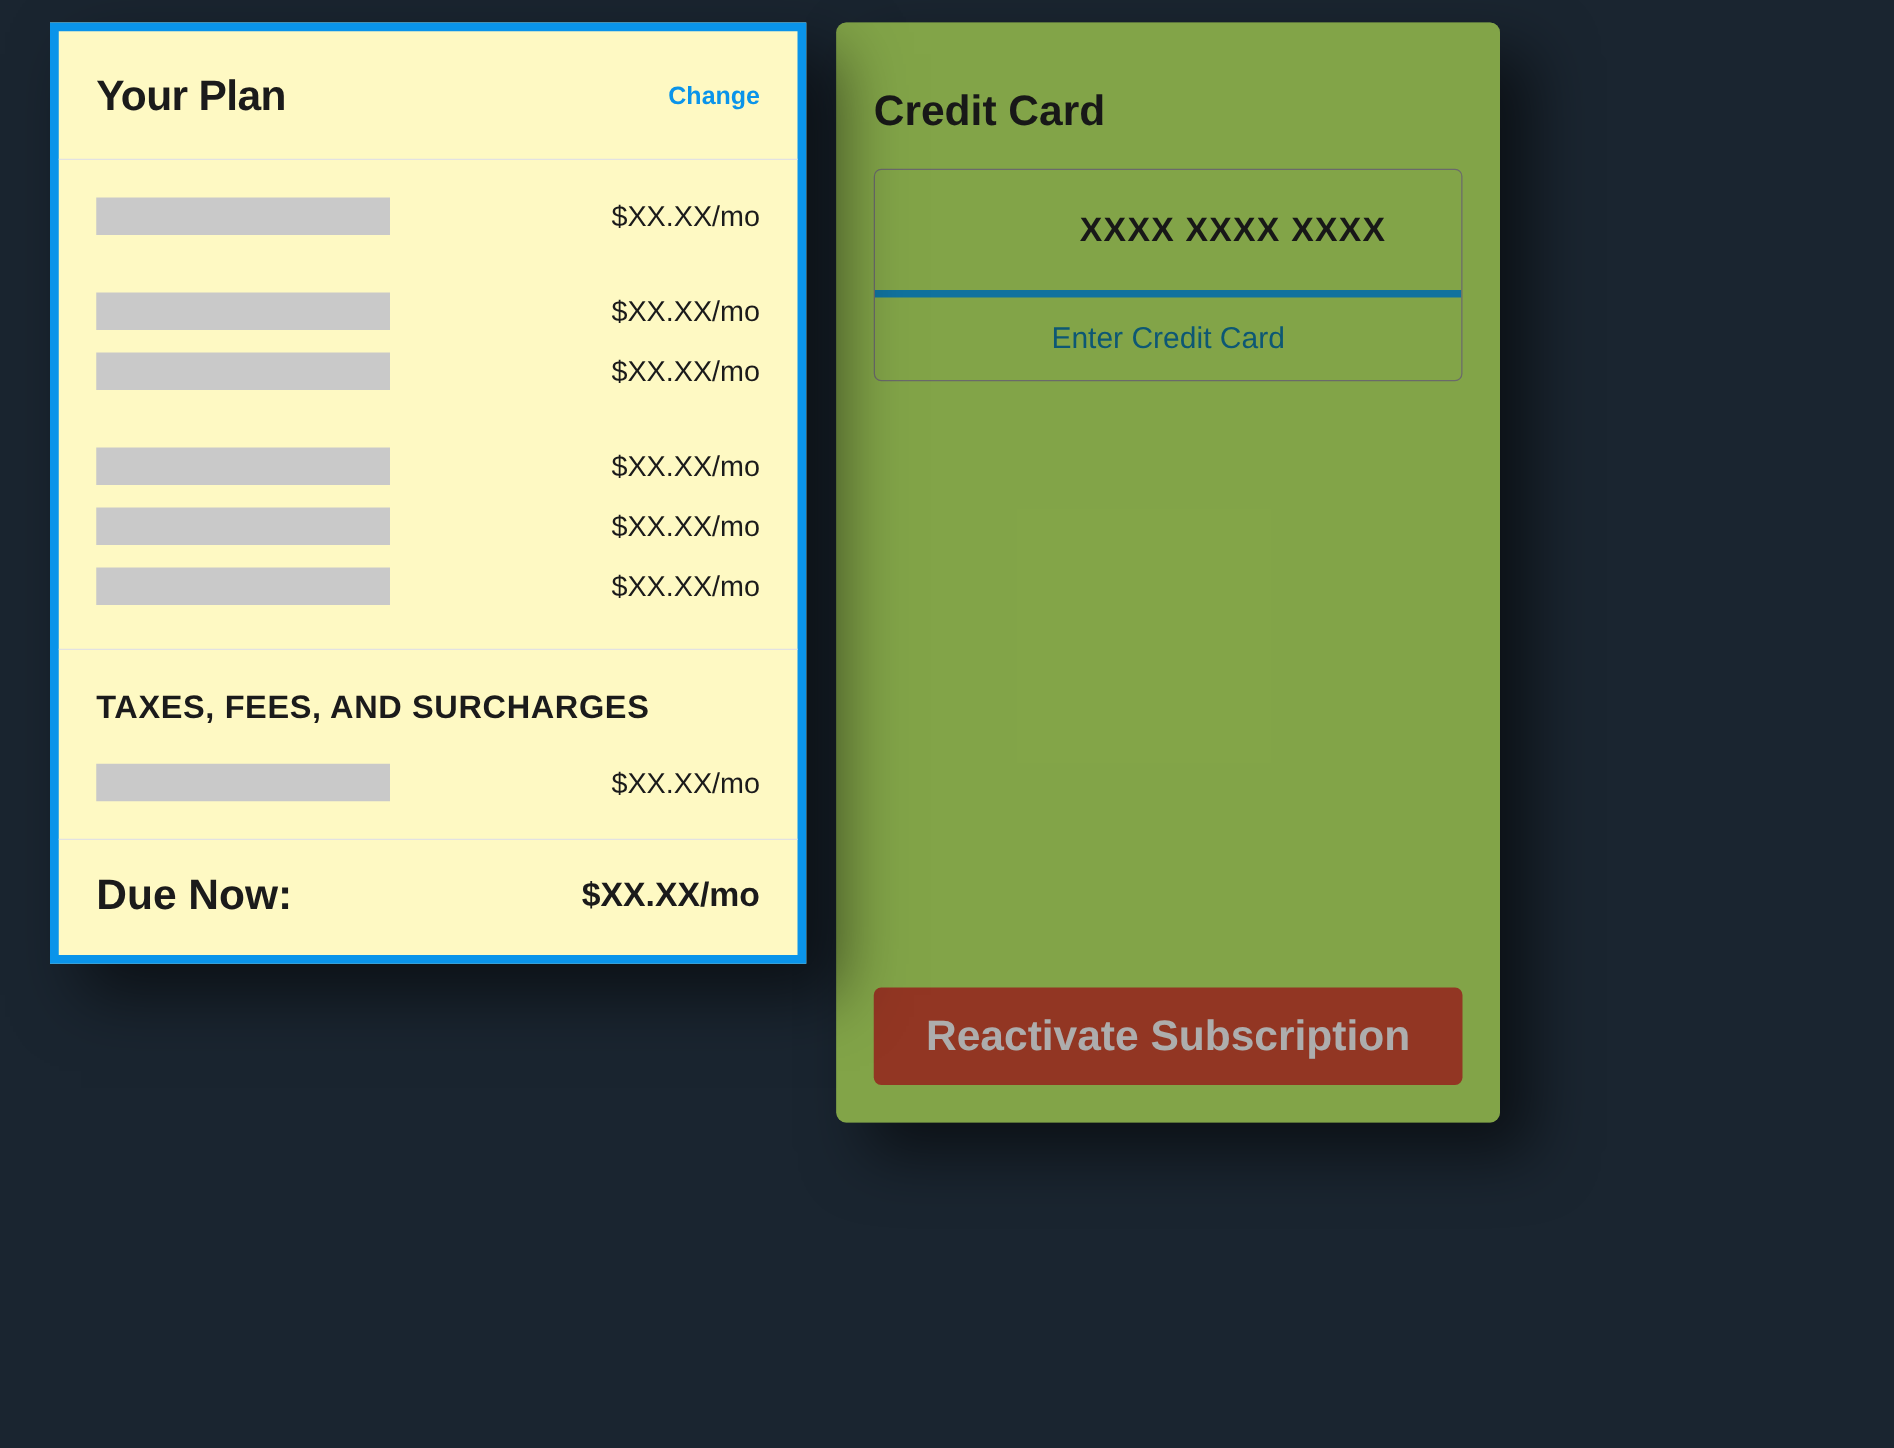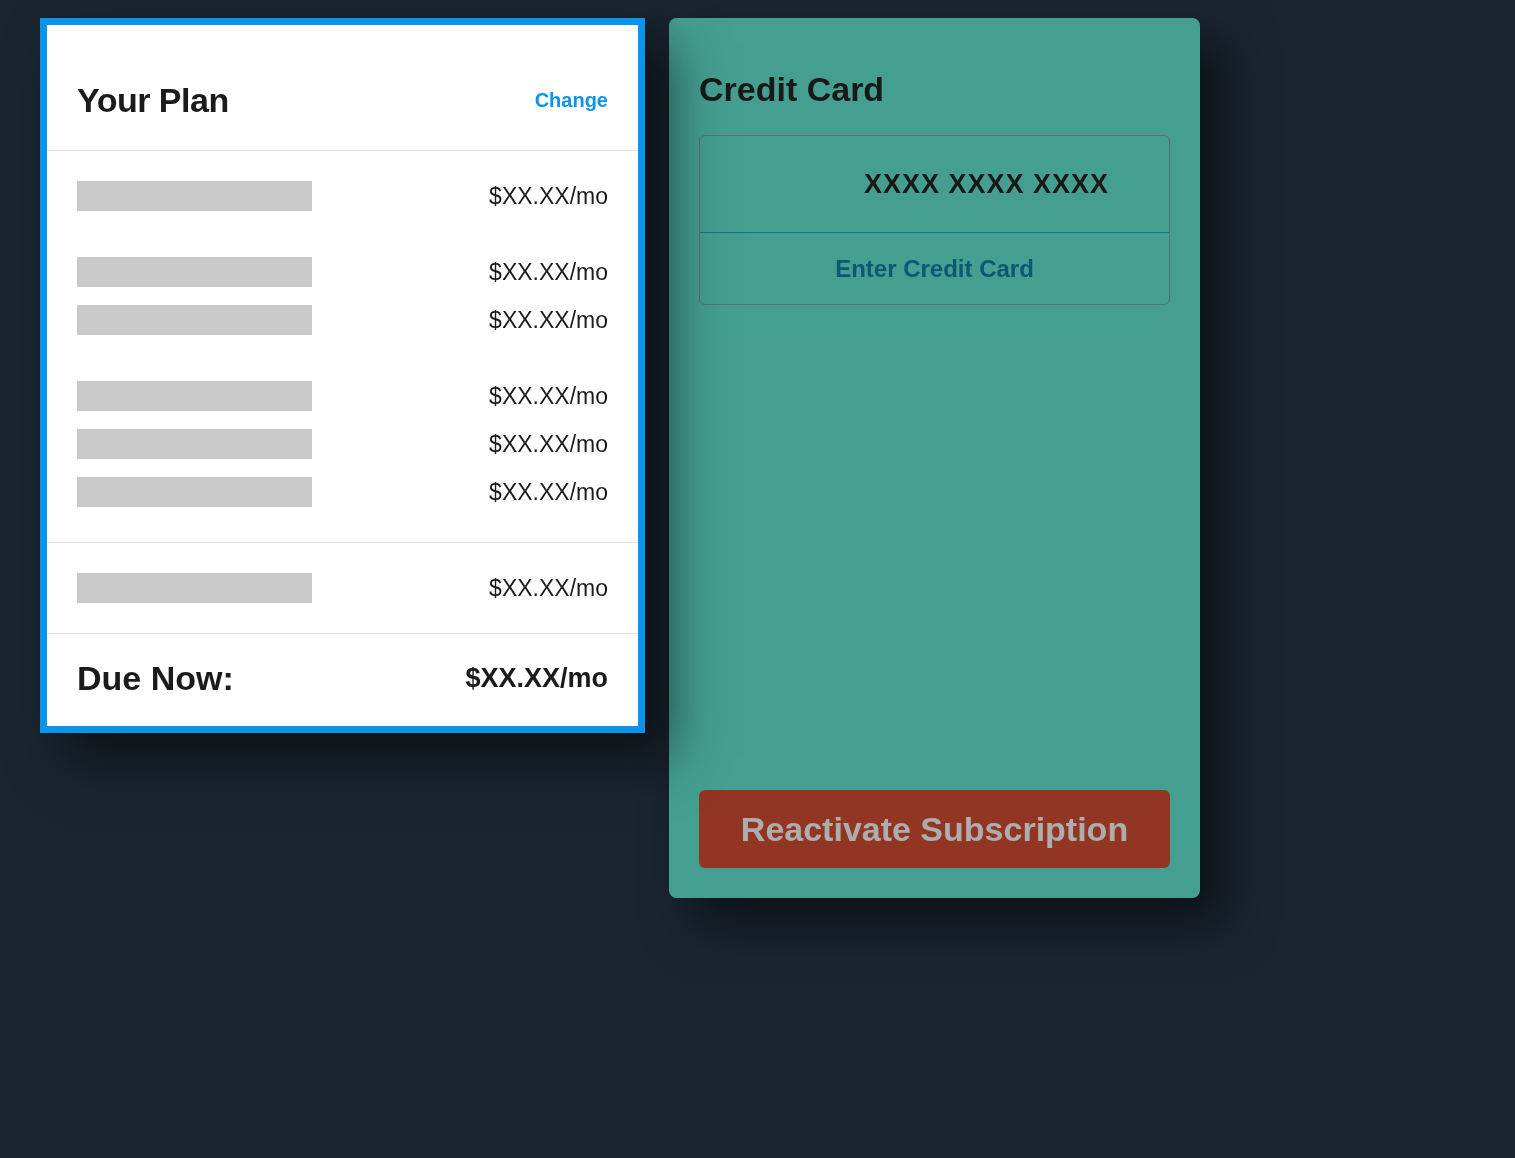--- a/index.html
+++ b/index.html
@@ -17,24 +17,24 @@
       top: 18px;
       width: 1160px;
       display: flex;
       gap: 24px;
       align-items: flex-start;
     }
 
     
     .plan-panel {
       width: 605px;
-      background: #ffffff;
+      background: #fef9c3;
       border: 7px solid #0a94ea;
       box-shadow: 25px 25px 50px rgba(0,0,0,0.55);
-      padding: 56px 30px 28px 30px;
+      padding: 33px 30px 28px 30px;
       position: relative;
       z-index: 10;
     }
     .plan-header {
       display: flex;
       justify-content: space-between;
       align-items: center;
     }
     .plan-title {
       font-size: 34px;
@@ -113,21 +113,21 @@
     }
     .due-value {
       font-size: 27px;
       font-weight: 800;
       color: #1b1b1b;
     }
 
     
     .right-panel {
       flex: 1;
-      background: #5eead4;
+      background: #bef264;
       border-radius: 8px;
       box-shadow: 25px 25px 50px rgba(0,0,0,0.55);
       padding: 52px 30px 30px 30px;
       min-height: 880px;
       display: flex;
       flex-direction: column;
     }
     .cc-heading {
       font-size: 34px;
       font-weight: 800;
@@ -144,27 +144,27 @@
       display: flex;
       align-items: center;
       justify-content: flex-end;
       padding: 0 60px;
       font-size: 27px;
       font-weight: 700;
       color: #1b1b1b;
       letter-spacing: 1px;
     }
     .cc-enter-row {
-      border-top: 1px solid #0ea5e9;
+      border-top: 6px solid #0ea5e9;
       height: 72px;
       display: flex;
       align-items: center;
       justify-content: center;
       font-size: 24px;
-      font-weight: 700;
+      font-weight: 400;
       color: #0a7ca8;
       cursor: pointer;
     }
     .reactivate-btn {
       margin-top: auto;
       background: #d6492b;
       color: #ffffff;
       border: none;
       border-radius: 6px;
       height: 78px;
@@ -230,20 +230,21 @@
 
       <div class="line-item">
         <div class="placeholder-bar"></div>
         <div class="line-price">$XX.XX/mo</div>
       </div>
 
     </div>
 
     <hr class="divider2">
 
+    <div class="taxes-heading">TAXES, FEES, AND SURCHARGES</div>
 
     <div class="line-item">
       <div class="placeholder-bar"></div>
       <div class="line-price">$XX.XX/mo</div>
     </div>
 
     <hr class="divider3">
 
     <div class="due-row">
       <div class="due-label">Due Now:</div>

